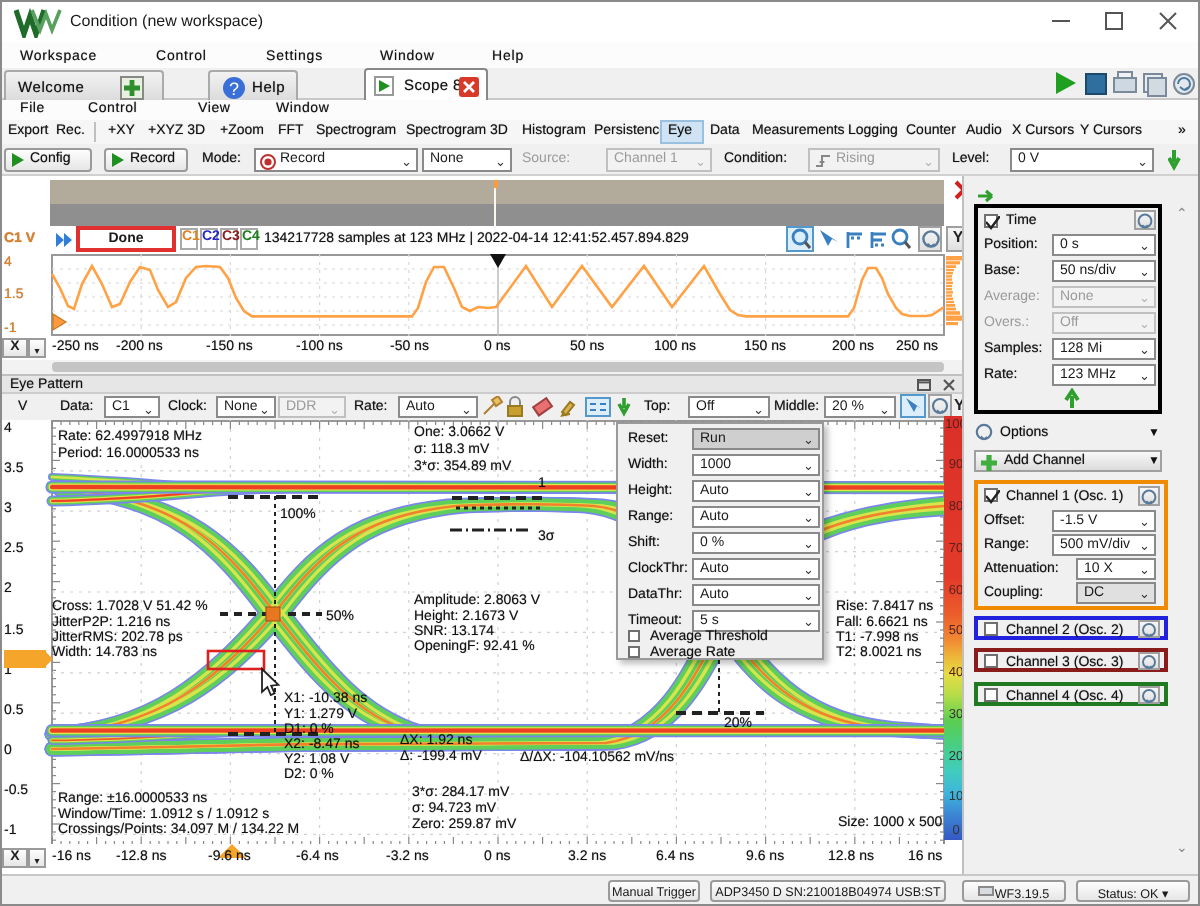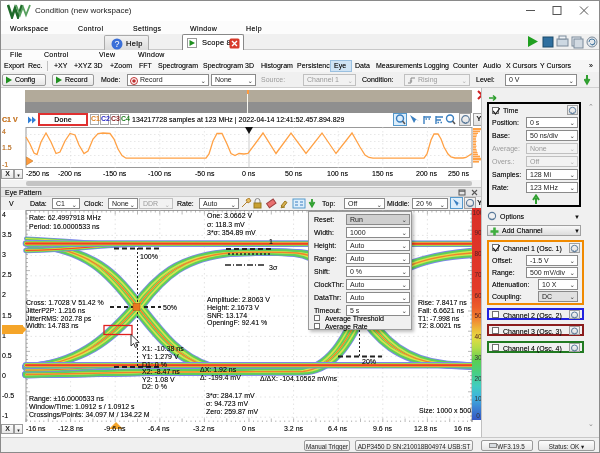--- a/index.html
+++ b/index.html
@@ -37,20 +37,27 @@
 
 <div class="abs" style="left:0;top:21px;width:600px;height:13px;background:#fcfcfc;font-size:7.5px;letter-spacing:0.4px;">
   <div class="lbl" style="left:10px;top:4px;">Workspace</div>
   <div class="lbl" style="left:78px;top:4px;">Control</div>
   <div class="lbl" style="left:133px;top:4px;">Settings</div>
   <div class="lbl" style="left:190px;top:4px;">Window</div>
   <div class="lbl" style="left:246px;top:4px;">Help</div>
 </div>
 
 <div class="abs" style="left:0;top:34px;width:600px;height:16px;background:#f0f0f0;border-bottom:1px solid #c8c8c8;">
+  <div class="abs" style="left:2px;top:1px;width:80px;height:15px;background:linear-gradient(#f2f2f2,#dcdcdc);border:1px solid #aaa;border-bottom:none;border-radius:2px 2px 0 0;">
+    <div class="lbl" style="left:6px;top:3px;font-size:7.5px;letter-spacing:0.3px;">Welcome</div>
+    <svg class="abs" style="left:57px;top:1.5px;" width="12" height="12">
+        <rect x="0.5" y="0.5" width="11" height="11" fill="#e8f0e0" stroke="#888"></rect>
+        <path d="M6,2 V10 M2,6 H10" stroke="#2f8f2f" stroke-width="2.4"></path>
+      </svg>
+  </div>
   <div class="abs" style="left:104px;top:1px;width:45px;height:15px;background:linear-gradient(#f2f2f2,#dcdcdc);border:1px solid #aaa;border-bottom:none;border-radius:2px 2px 0 0;">
     <svg class="abs" style="left:6px;top:1.5px;" width="12" height="12">
         <circle cx="6" cy="6" r="5.5" fill="#3a6fd8"></circle>
         <text x="6" y="9.3" font-size="9" fill="#fff" text-anchor="middle" font-family="Liberation Sans">?</text>
       </svg>
     <div class="lbl" style="left:21px;top:3px;font-size:7.5px;letter-spacing:0.3px;">Help</div>
   </div>
   <div class="abs" style="left:182px;top:0px;width:62px;height:16px;background:#fff;border:1px solid #888;border-bottom:none;border-radius:2px 2px 0 0;">
     <svg class="abs" style="left:4px;top:2.5px;" width="10" height="10">
         <rect x="0.5" y="0.5" width="9" height="9" fill="#fff" stroke="#999"></rect>

